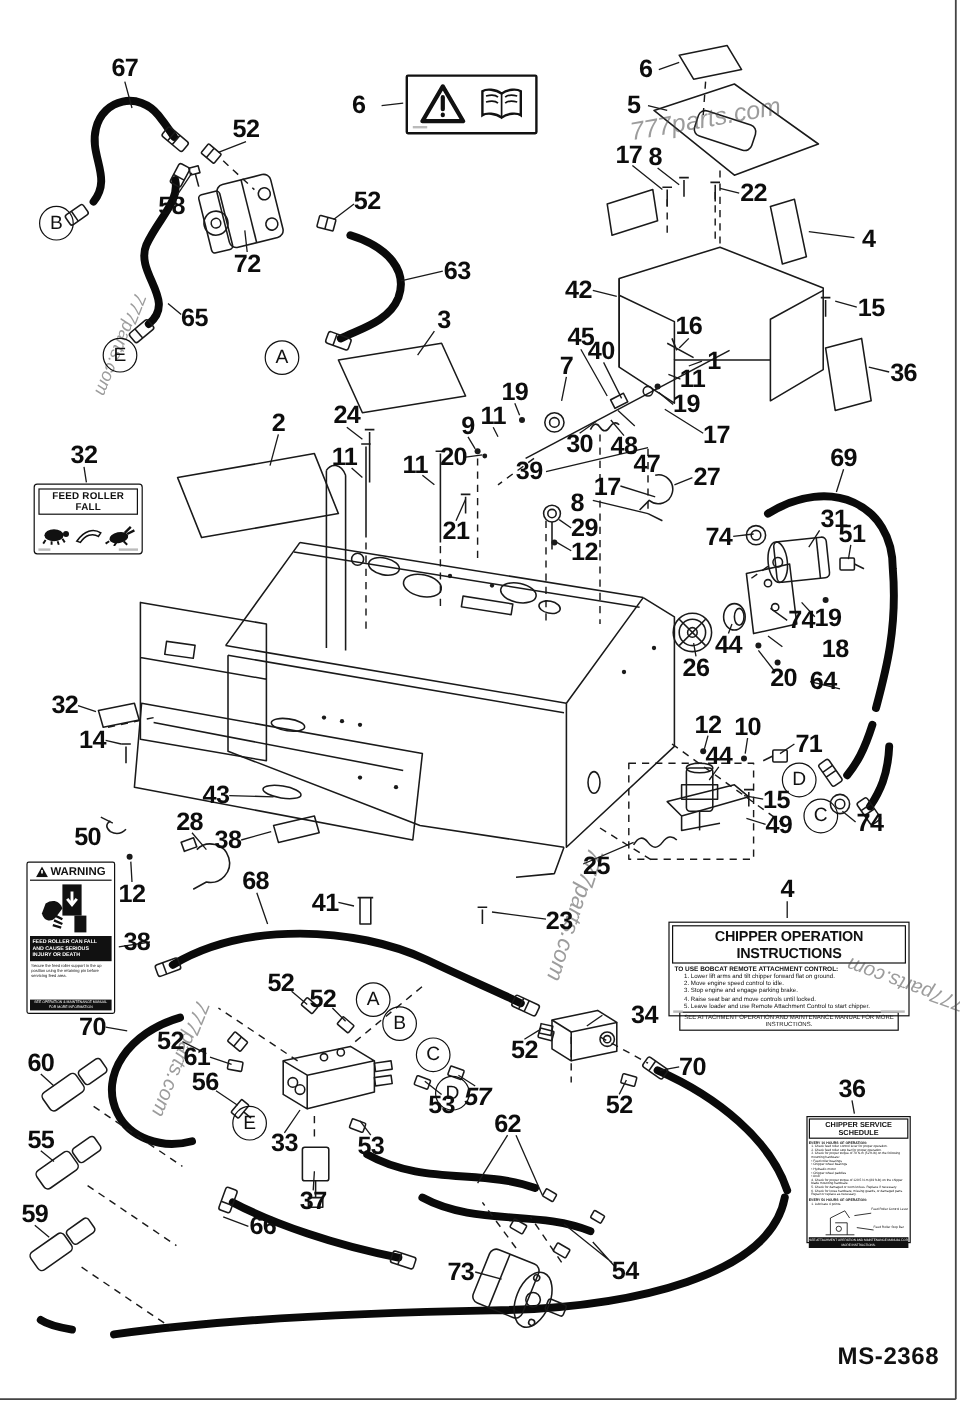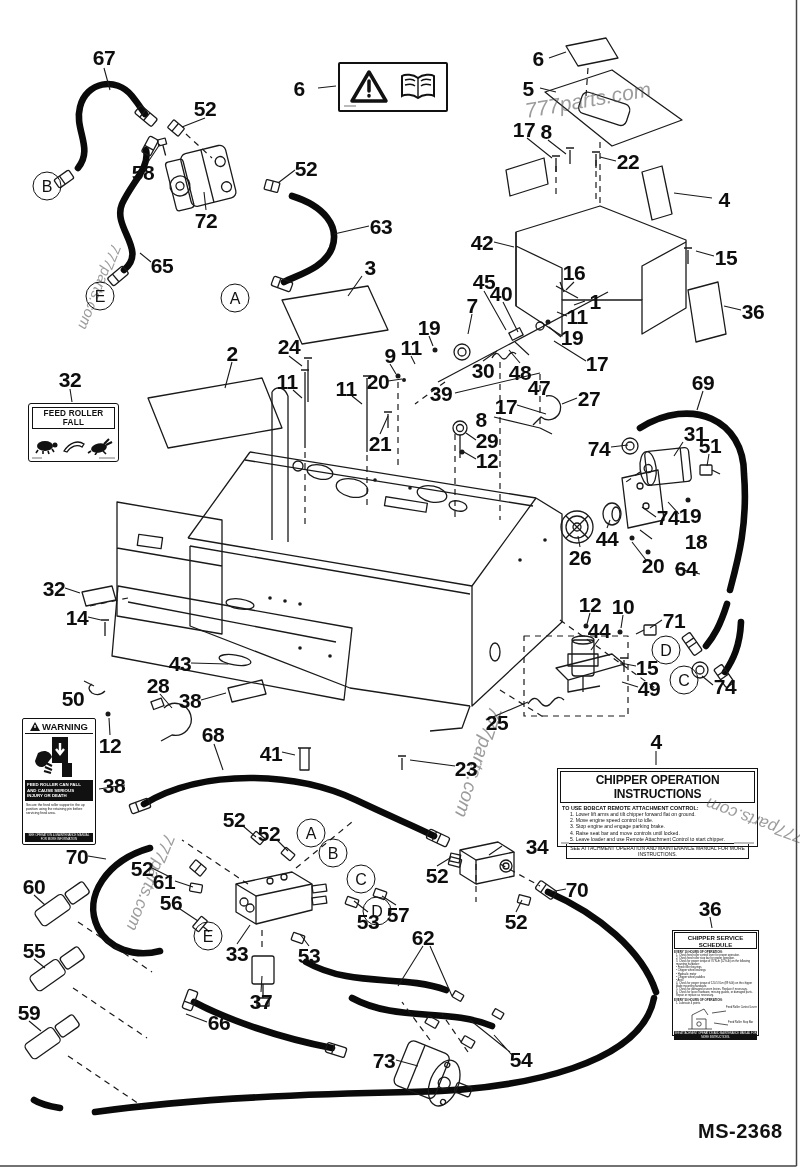--- a/index.html
+++ b/index.html
@@ -602,21 +602,21 @@
       <div class="callout" style="left: 171px; top: 902px;">56</div>
       <div class="callout" style="left: 34px; top: 950px;">55</div>
       <div class="callout" style="left: 29px; top: 1012px;">59</div>
       <div class="callout" style="left: 219px; top: 1022px;">66</div>
       <div class="callout" style="left: 234px; top: 819px;">52</div>
       <div class="callout" style="left: 269px; top: 833px;">52</div>
       <div class="callout" style="left: 237px; top: 953px;">33</div>
       <div class="callout" style="left: 261px; top: 1001px;">37</div>
       <div class="callout" style="left: 309px; top: 955px;">53</div>
       <div class="callout" style="left: 368px; top: 921px;">53</div>
-      <div class="callout" style="left: 398px; top: 914px;">57</div>
+      <div class="callout" style="left: 398px; top: 914px; font-style: italic;">57</div>
       <div class="callout" style="left: 423px; top: 937px; text-align: right;">62</div>
       <div class="callout" style="left: 513px; top: 846px; margin-left: 24px;">34</div>
       <div class="callout" style="left: 437px; top: 875px;">52</div>
       <div class="callout" style="left: 516px; top: 921px;">52</div>
       <div class="callout" style="left: 577px; top: 889px;">70</div>
       <div class="callout" style="left: 710px; top: 908px;">36</div>
       <div class="callout" style="left: 384px; top: 1060px;">73</div>
       <div class="callout" style="left: 521px; top: 1059px;">54</div>
       <div class="connector" style="left: 47px; top: 186px;">B</div>
       <div class="connector" style="left: 100px; top: 296px;">E</div>

